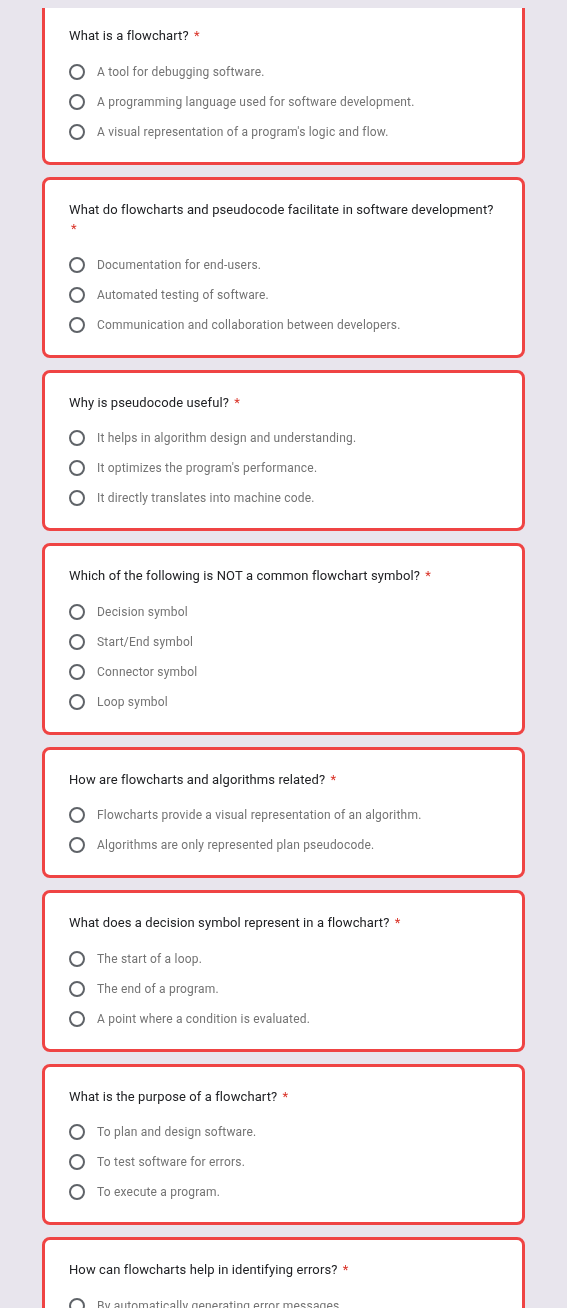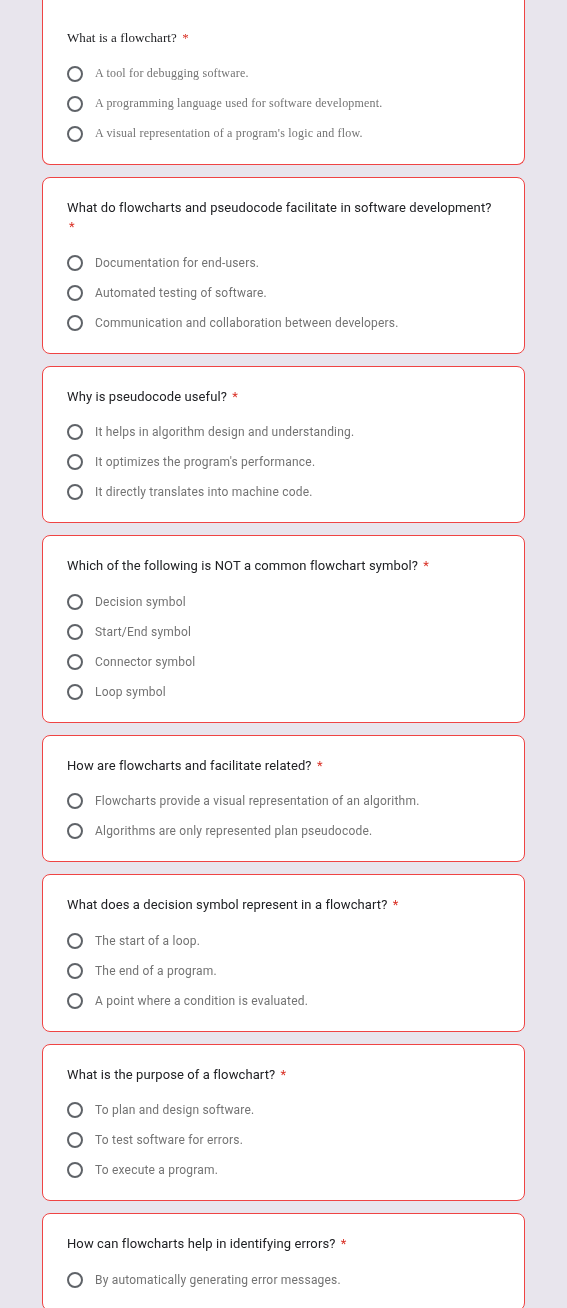--- a/index.html
+++ b/index.html
@@ -12,29 +12,28 @@
       background-color: #e8e5ed;
       padding: 0;
       width: 567px;
       min-height: 1308px;
     }
     .card {
       background-color: #ffffff;
       border-radius: 8px;
       margin: 0 42px 12px 42px;
       padding: 20px 24px 22px 24px;
-      border: 1px solid #ef4444;
+      border: 3px solid #ef4444;
     }
     .card:first-child {
-      margin-top: 0;
+      margin-top: 8px;
       border-top-left-radius: 0;
       border-top-right-radius: 0;
       border-top: none;
-      padding-top: 28px;
-      font-family: Liberation Serif, serif;
+      padding-top: 18px;
     }
     .question {
       font-size: 13px;
       color: #202124;
       line-height: 1.5;
       margin-bottom: 18px;
       letter-spacing: 0.1px;
     }
     .required {
       color: #d93025;
@@ -125,21 +124,21 @@
       <div class="option-row">
         <span class="radio"></span>
         <span class="option-label">Connector symbol</span>
       </div>
       <div class="option-row">
         <span class="radio"></span>
         <span class="option-label">Loop symbol</span>
       </div>
     </div>
     <div class="card">
-      <div class="question"><span>How are flowcharts and facilitate related?</span> <span class="required">*</span></div>
+      <div class="question"><span>How are flowcharts and algorithms related?</span> <span class="required">*</span></div>
       <div class="option-row">
         <span class="radio"></span>
         <span class="option-label">Flowcharts provide a visual representation of an algorithm.</span>
       </div>
       <div class="option-row">
         <span class="radio"></span>
         <span class="option-label">Algorithms are only represented plan pseudocode.</span>
       </div>
     </div>
     <div class="card">

